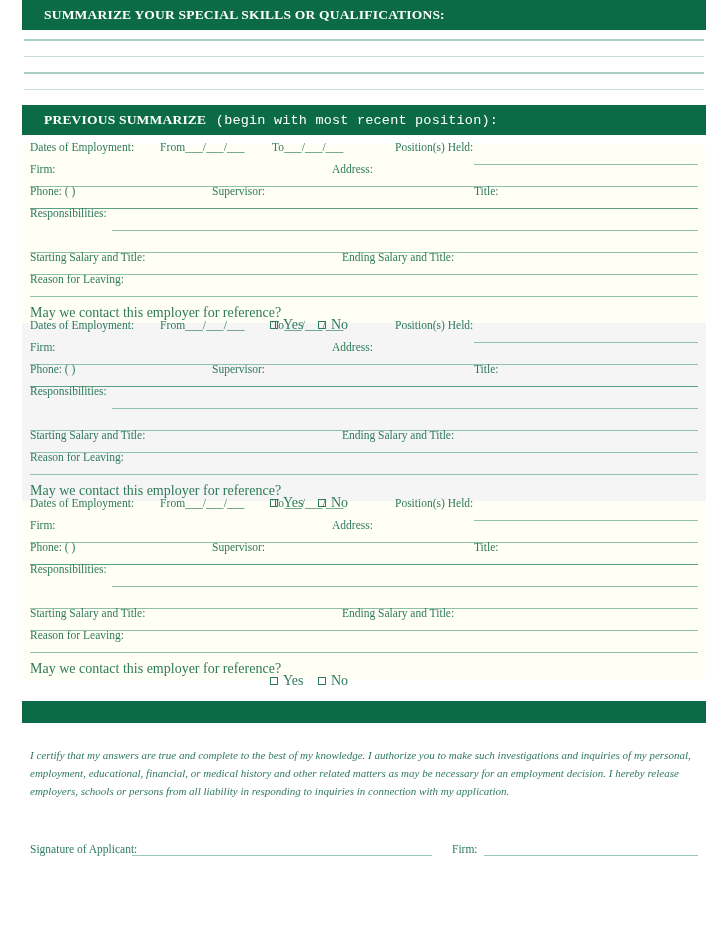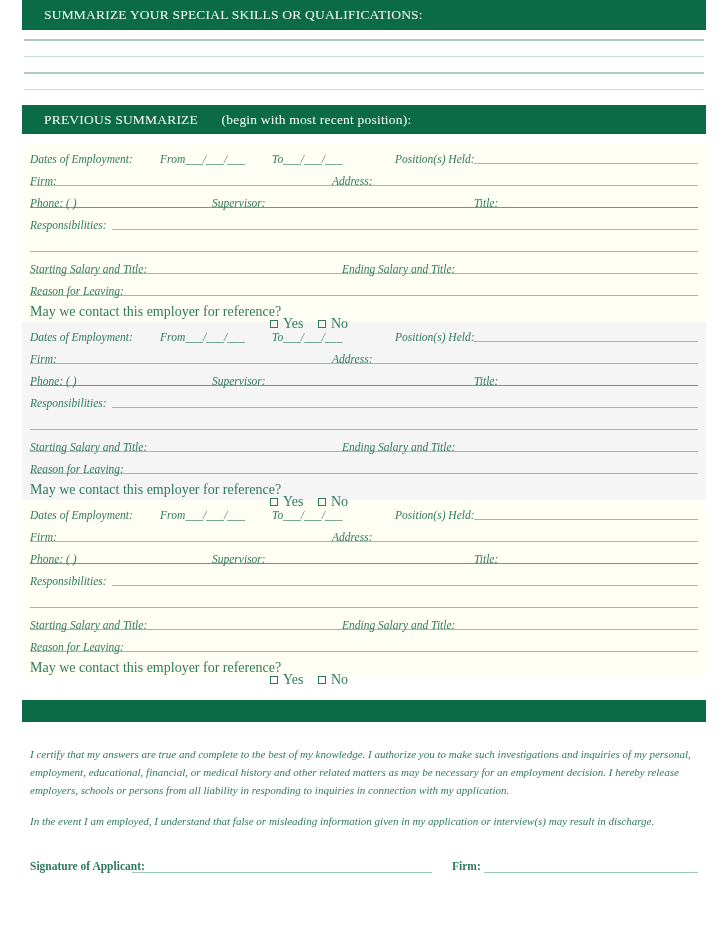--- a/index.html
+++ b/index.html
@@ -27,21 +27,21 @@
   .bar {
     background: #0a6b46;
     color: #ffffff;
     font-size: 13.5px;
     letter-spacing: .2px;
     padding: 7px 0 7px 22px;
     box-sizing: border-box;
     line-height: 1.15;
     white-space: nowrap;
   }
-  .bar .bold { font-weight: normal; }
+  .bar .bold { font-weight: bold; }
   .bar .reg  { font-weight: normal; }
   .bar-plain {
     background: #0a6b46;
     height: 22px;
   }
 
   
   .skills { padding-top: 9px; }
   .rule {
     height: 0;
@@ -57,25 +57,24 @@
   .job.grey  { background: #f4f5f4; }
 
   .row {
     position: relative;
     height: 22px;
     font-size: 11.5px;
     white-space: nowrap;
   }
   .row .lbl {
     position: absolute;
-    bottom: 1px;
+    bottom: 14px;
     background: inherit;
     padding-right: 4px;
     z-index: 2;
-    font-style: italic;
   }
   .row .ul {
     position: absolute;
     bottom: 2px;
     border-bottom: 1.4px solid #8fc0ab;
     height: 0;
     z-index: 1;
   }
   .row .ul.dark { border-bottom: 1.4px solid #5aa085; }
 
@@ -116,21 +115,20 @@
   }
   .cert p { margin: 0; }
   .cert .gap { height: 14px; }
 
   .sig {
     position: relative;
     height: 24px;
     font-size: 11.5px;
     margin-top: 20px;
     padding: 0 8px;
-    font-weight: bold;
   }
   .sig .lbl { position: absolute; bottom: 3px; }
   .sig .ul {
     position: absolute;
     bottom: 2px;
     border-bottom: 1.2px solid #9bc8b5;
     height: 0;
   }
 
   .footer {
@@ -155,21 +153,21 @@
 
   <div class="skills">
     <div class="rule"></div>
     <div class="rule thin"></div>
     <div class="rule"></div>
     <div class="rule thin"></div>
   </div>
 
   <div class="bar">
     <span class="bold">PREVIOUS SUMMARIZE</span>
-    <span class="reg" style="margin-left:20px;">(begin with most recent position):</span>
+    <span class="reg" style="margin-left:6px;font-family:Liberation Mono, monospace;">(begin with most recent position):</span>
   </div>
 
   <div class="jobs">
 
     <div class="job cream">
       <div class="row">
         <span class="lbl" style="left:8px;">Dates of Employment:</span>
         <span class="lbl dates" style="left:138px;">From___/___/___</span>
         <span class="lbl dates" style="left:250px;">To___/___/___</span>
         <span class="lbl" style="left:373px;">Position(s) Held:</span>
@@ -311,21 +309,20 @@
       </div>
     </div>
 
   </div>
 
   <div class="bar-plain" style="margin-top:22px;"></div>
 
   <div class="cert">
     <p>I certify that my answers are true and complete to the best of my knowledge. I authorize you to make such investigations and inquiries of my personal, employment, educational, financial, or medical history and other related matters as may be necessary for an employment decision. I hereby release employers, schools or persons from all liability in responding to inquiries in connection with my application.</p>
     <div class="gap"></div>
-    <p>In the event I am employed, I understand that false or misleading information given in my application or interview(s) may result in discharge.</p>
   </div>
 
   <div class="sig">
     <span class="lbl" style="left:8px;">Signature of Applicant:</span>
     <span class="ul" style="left:110px; width:300px;"></span>
     <span class="lbl" style="left:430px;">Firm:</span>
     <span class="ul" style="left:462px; right:8px;"></span>
   </div>
 
 

